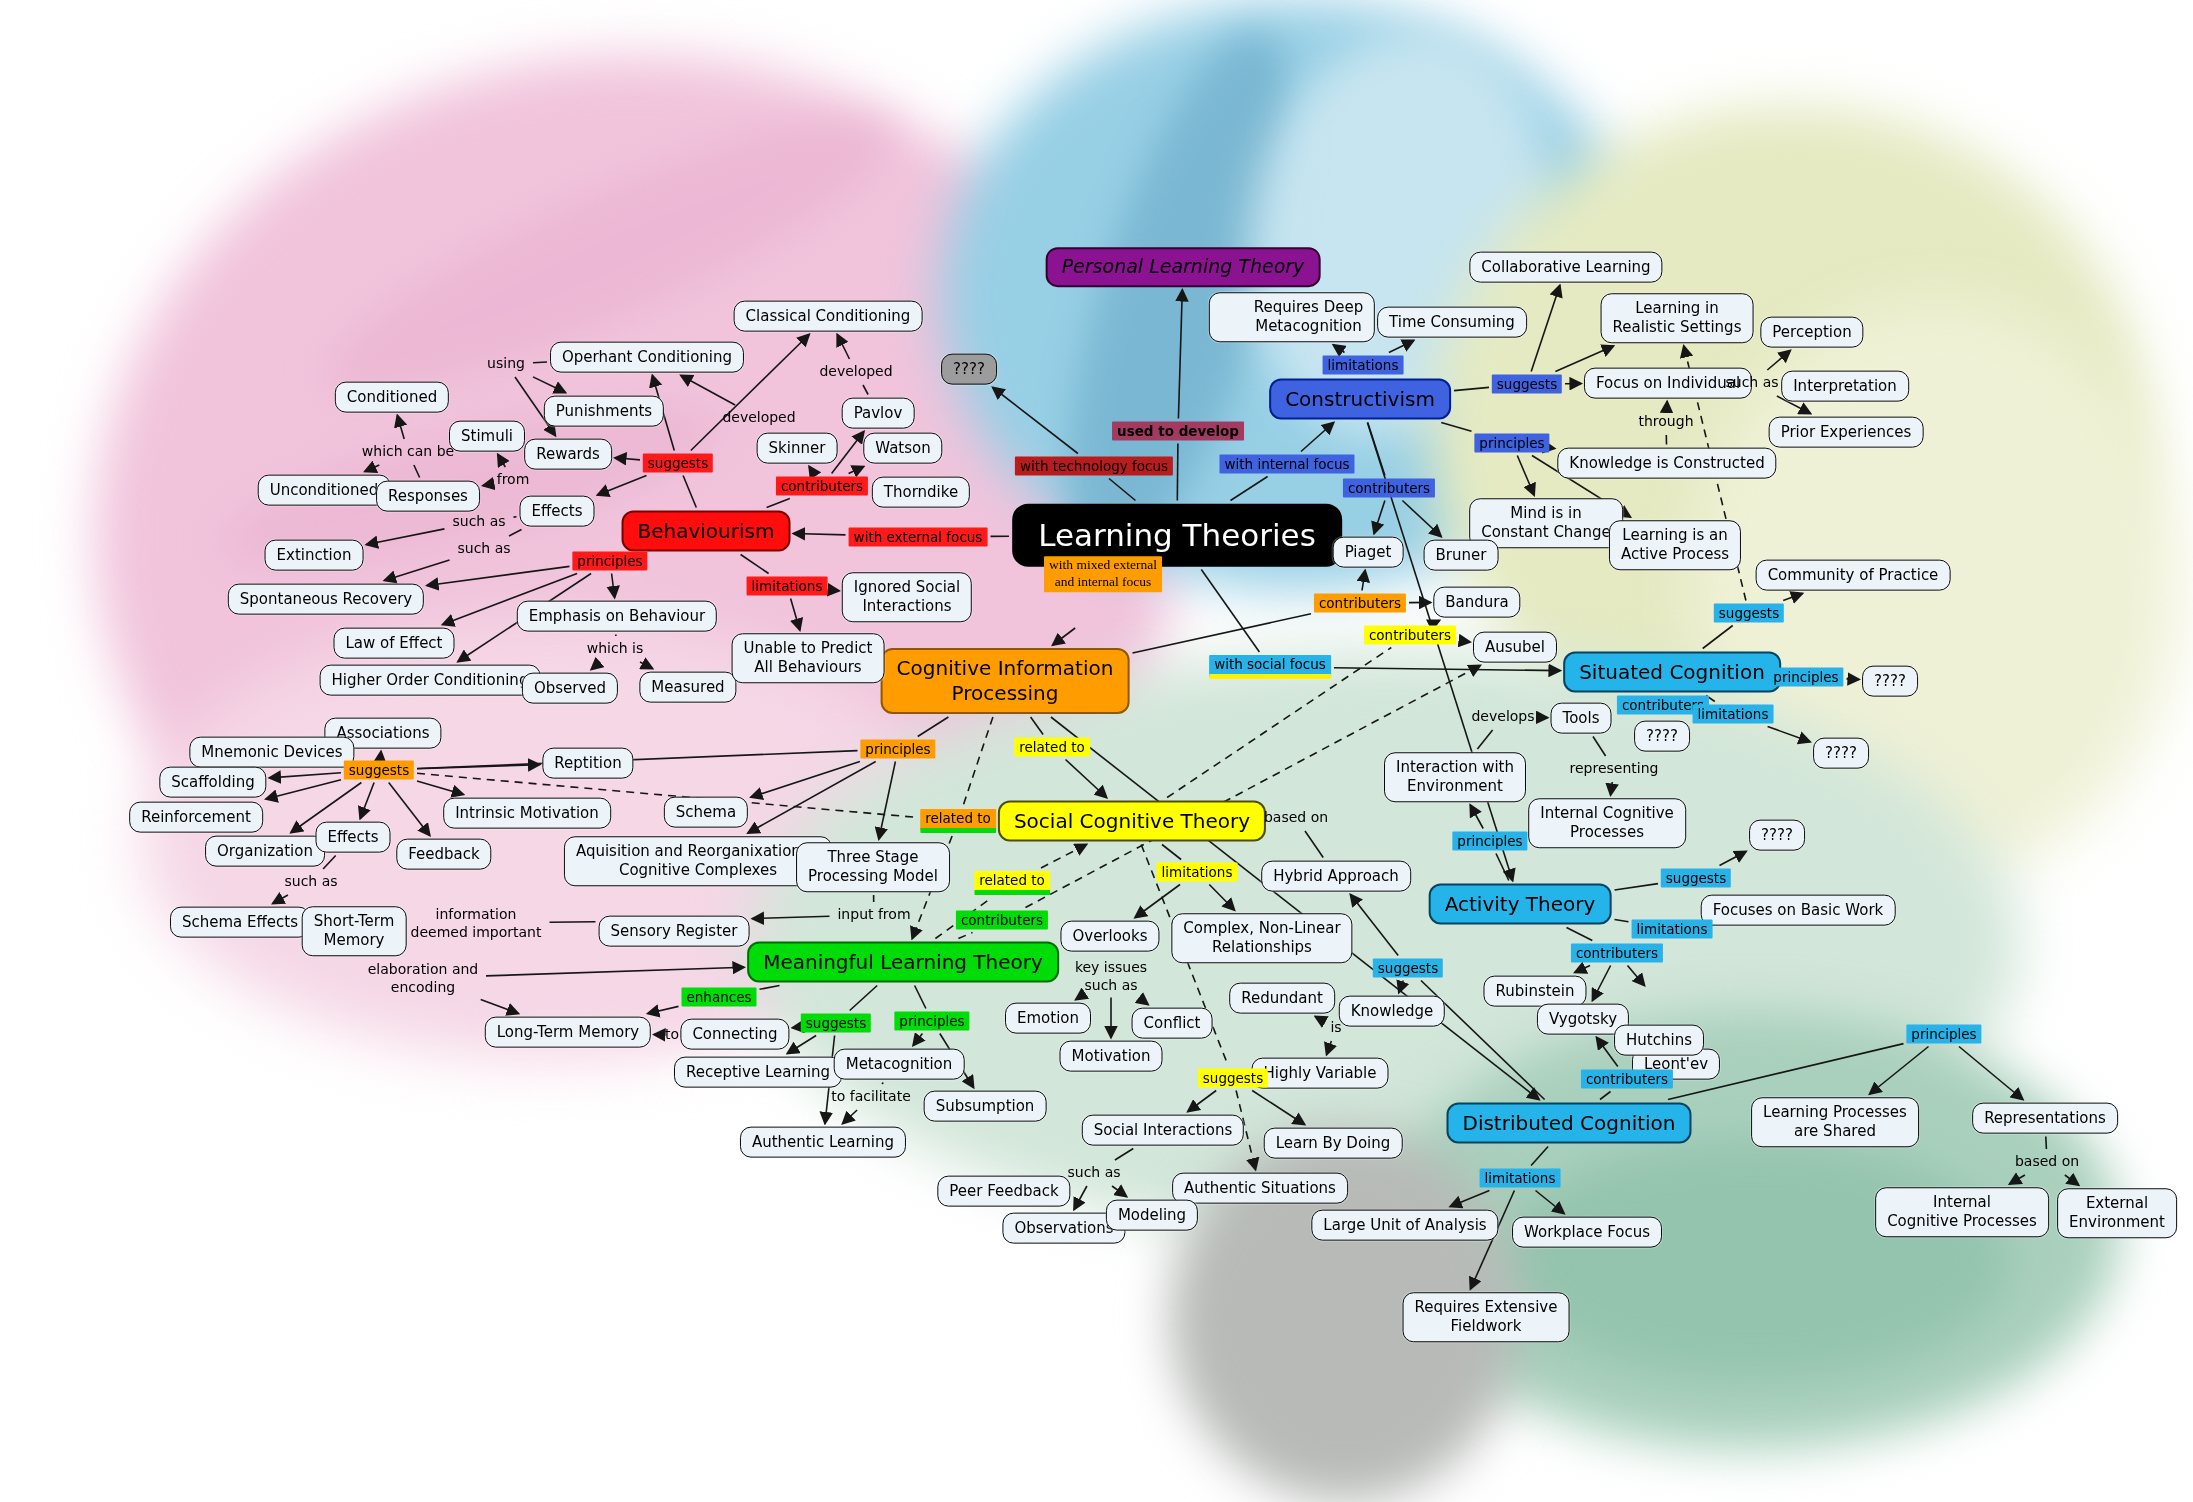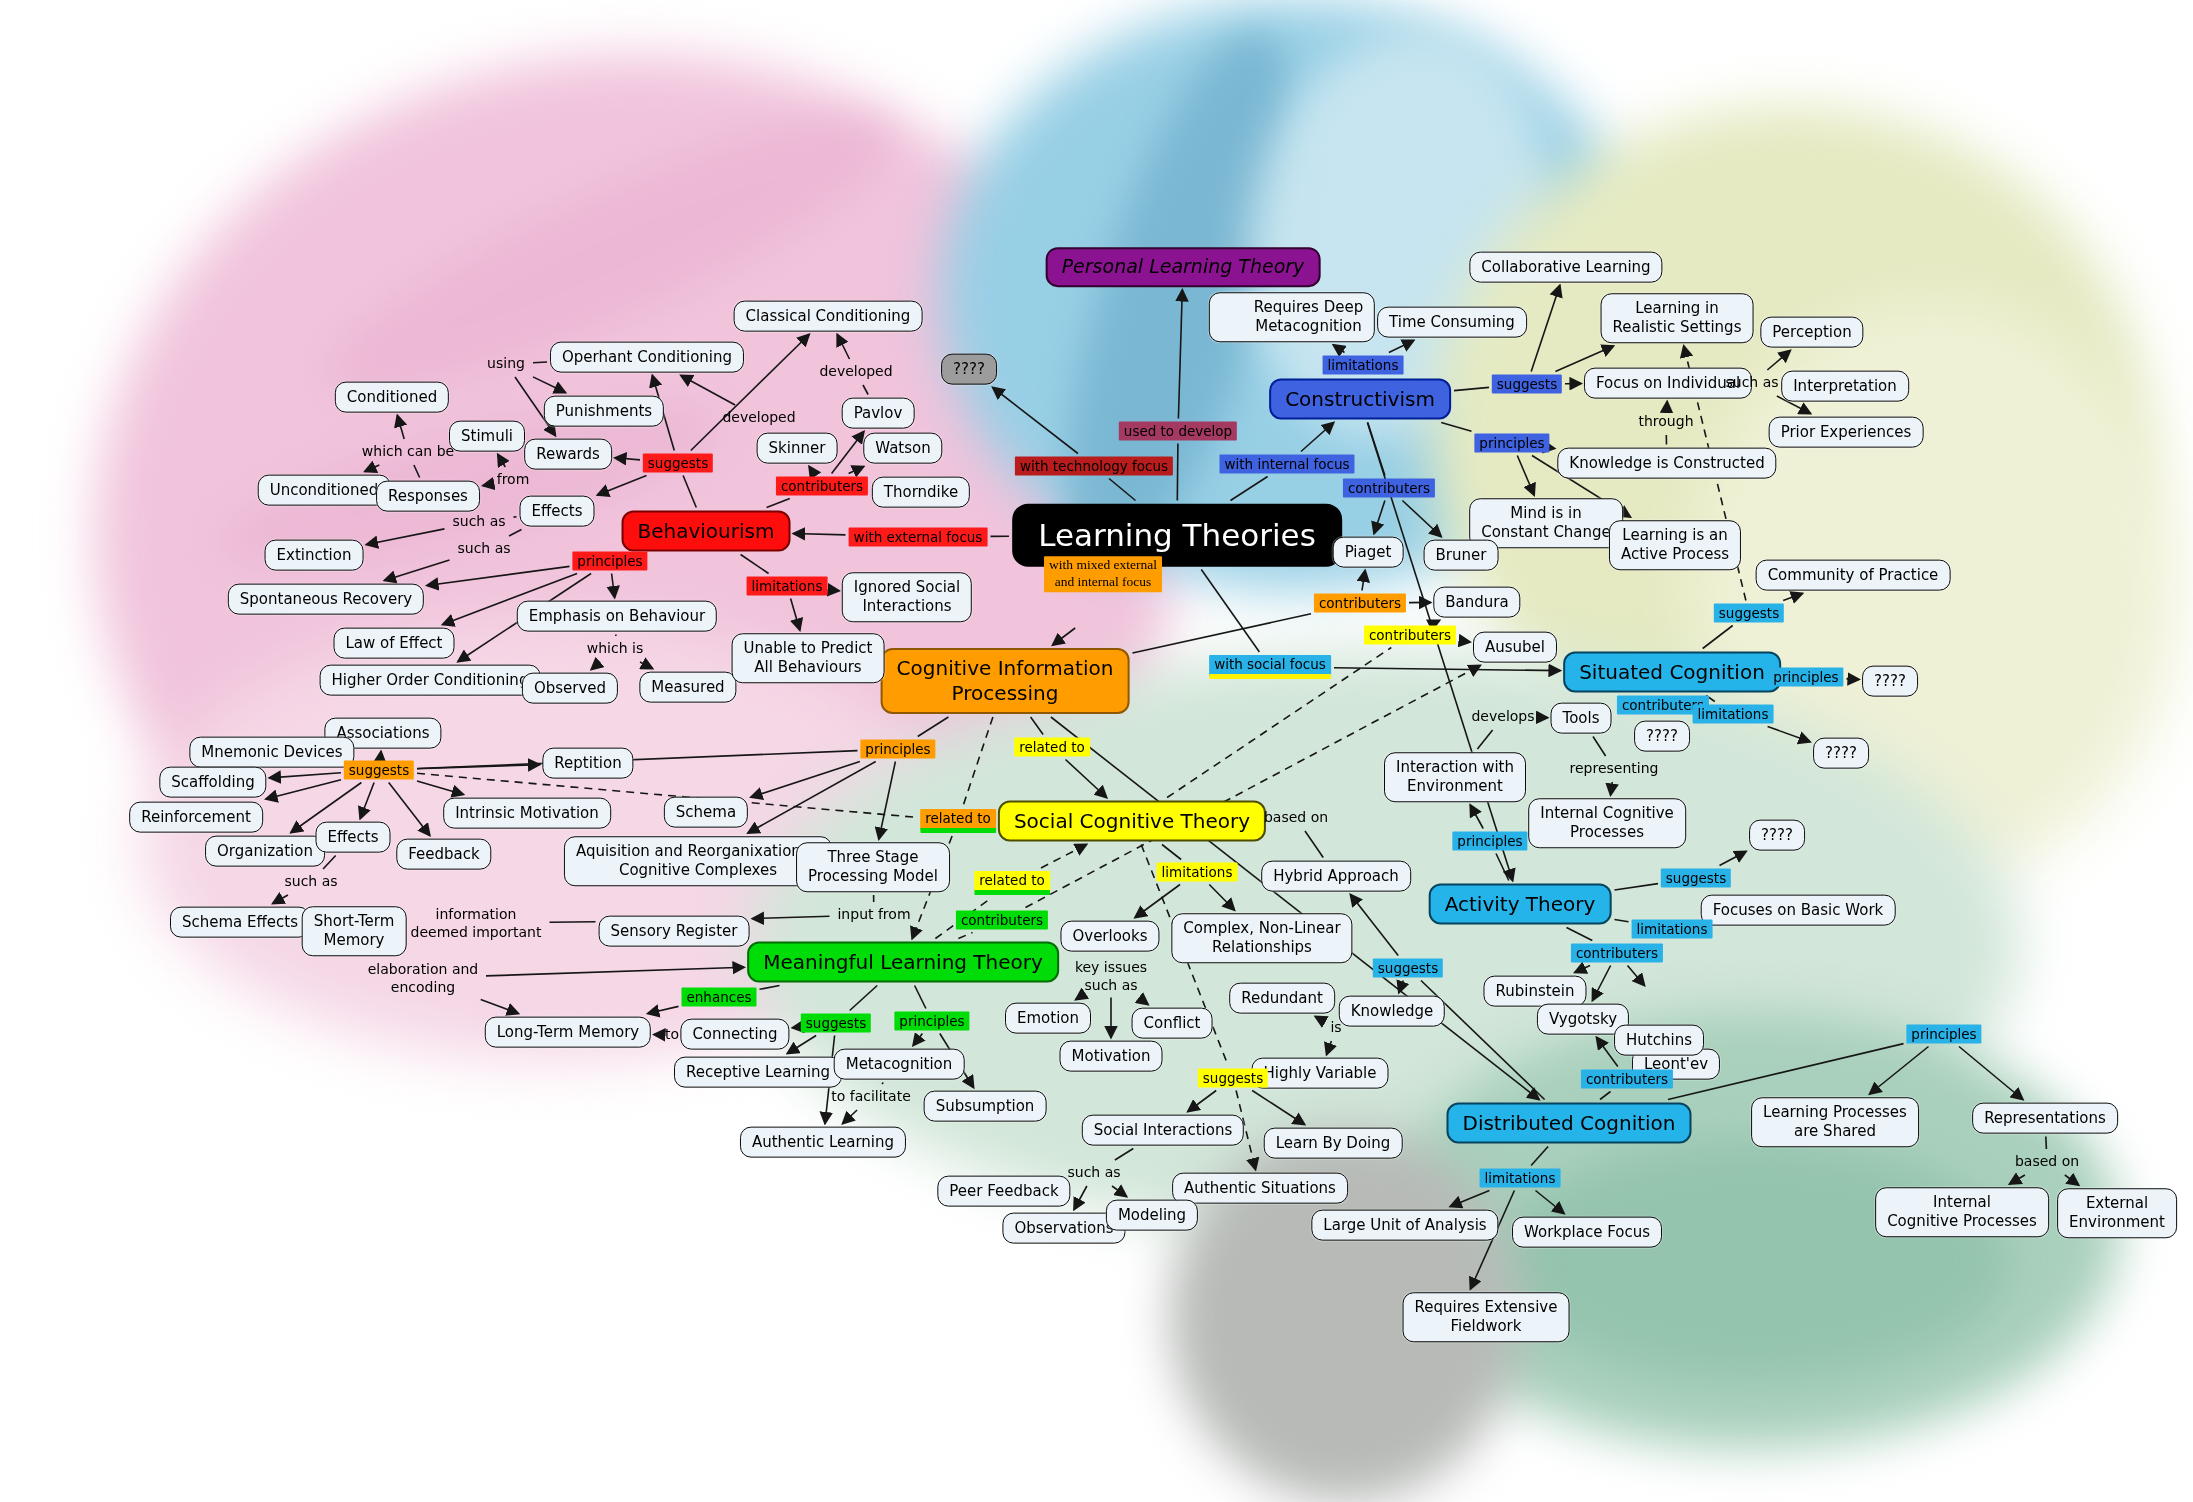--- a/index.html
+++ b/index.html
@@ -252,21 +252,21 @@
       <div class="n hub t-red" style="left: 706px; top: 531px;">Behaviourism</div>
       <div class="n hub t-blue" style="left: 1360px; top: 399px;">Constructivism</div>
       <div class="n hub t-orange" style="left: 1005px; top: 681px;">Cognitive Information
 Processing</div>
       <div class="n hub t-yellow" style="left: 1132px; top: 821px;">Social Cognitive Theory</div>
       <div class="n hub t-green" style="left: 903px; top: 962px;">Meaningful Learning Theory</div>
       <div class="n hub t-cyan" style="left: 1672px; top: 672px;">Situated Cognition</div>
       <div class="n hub t-cyan" style="left: 1520px; top: 904px;">Activity Theory</div>
       <div class="n hub t-cyan" style="left: 1569px; top: 1123px;">Distributed Cognition</div>
       <div class="n box t-gray" style="left: 969px; top: 369px;">????</div>
-      <div class="n lbl t-lm" style="left: 1178px; top: 431px;">used to develop</div>
+      <div class="n lbl t-lm" style="left: 1178px; top: 431px; font-weight: bold;">used to develop</div>
       <div class="n lbl t-lgray" style="left: 1094px; top: 466px;">with technology focus</div>
       <div class="n lbl t-lr" style="left: 918px; top: 537px;">with external focus</div>
       <div class="n lbl t-lb" style="left: 1287px; top: 464px;">with internal focus</div>
       <div class="n lbl t-lo" style="left: 1103px; top: 574px; font-family: Liberation Serif, serif;">with mixed external
 and internal focus</div>
       <div class="n lbl t-lcsf" style="left: 1270px; top: 667px;">with social focus</div>
       <div class="n box" style="left: 828px; top: 316px;">Classical Conditioning</div>
       <div class="n box" style="left: 647px; top: 357px;">Operhant Conditioning</div>
       <div class="n lbl t-lp" style="left: 506px; top: 364px;">using</div>
       <div class="n box" style="left: 604px; top: 411px;">Punishments</div>

